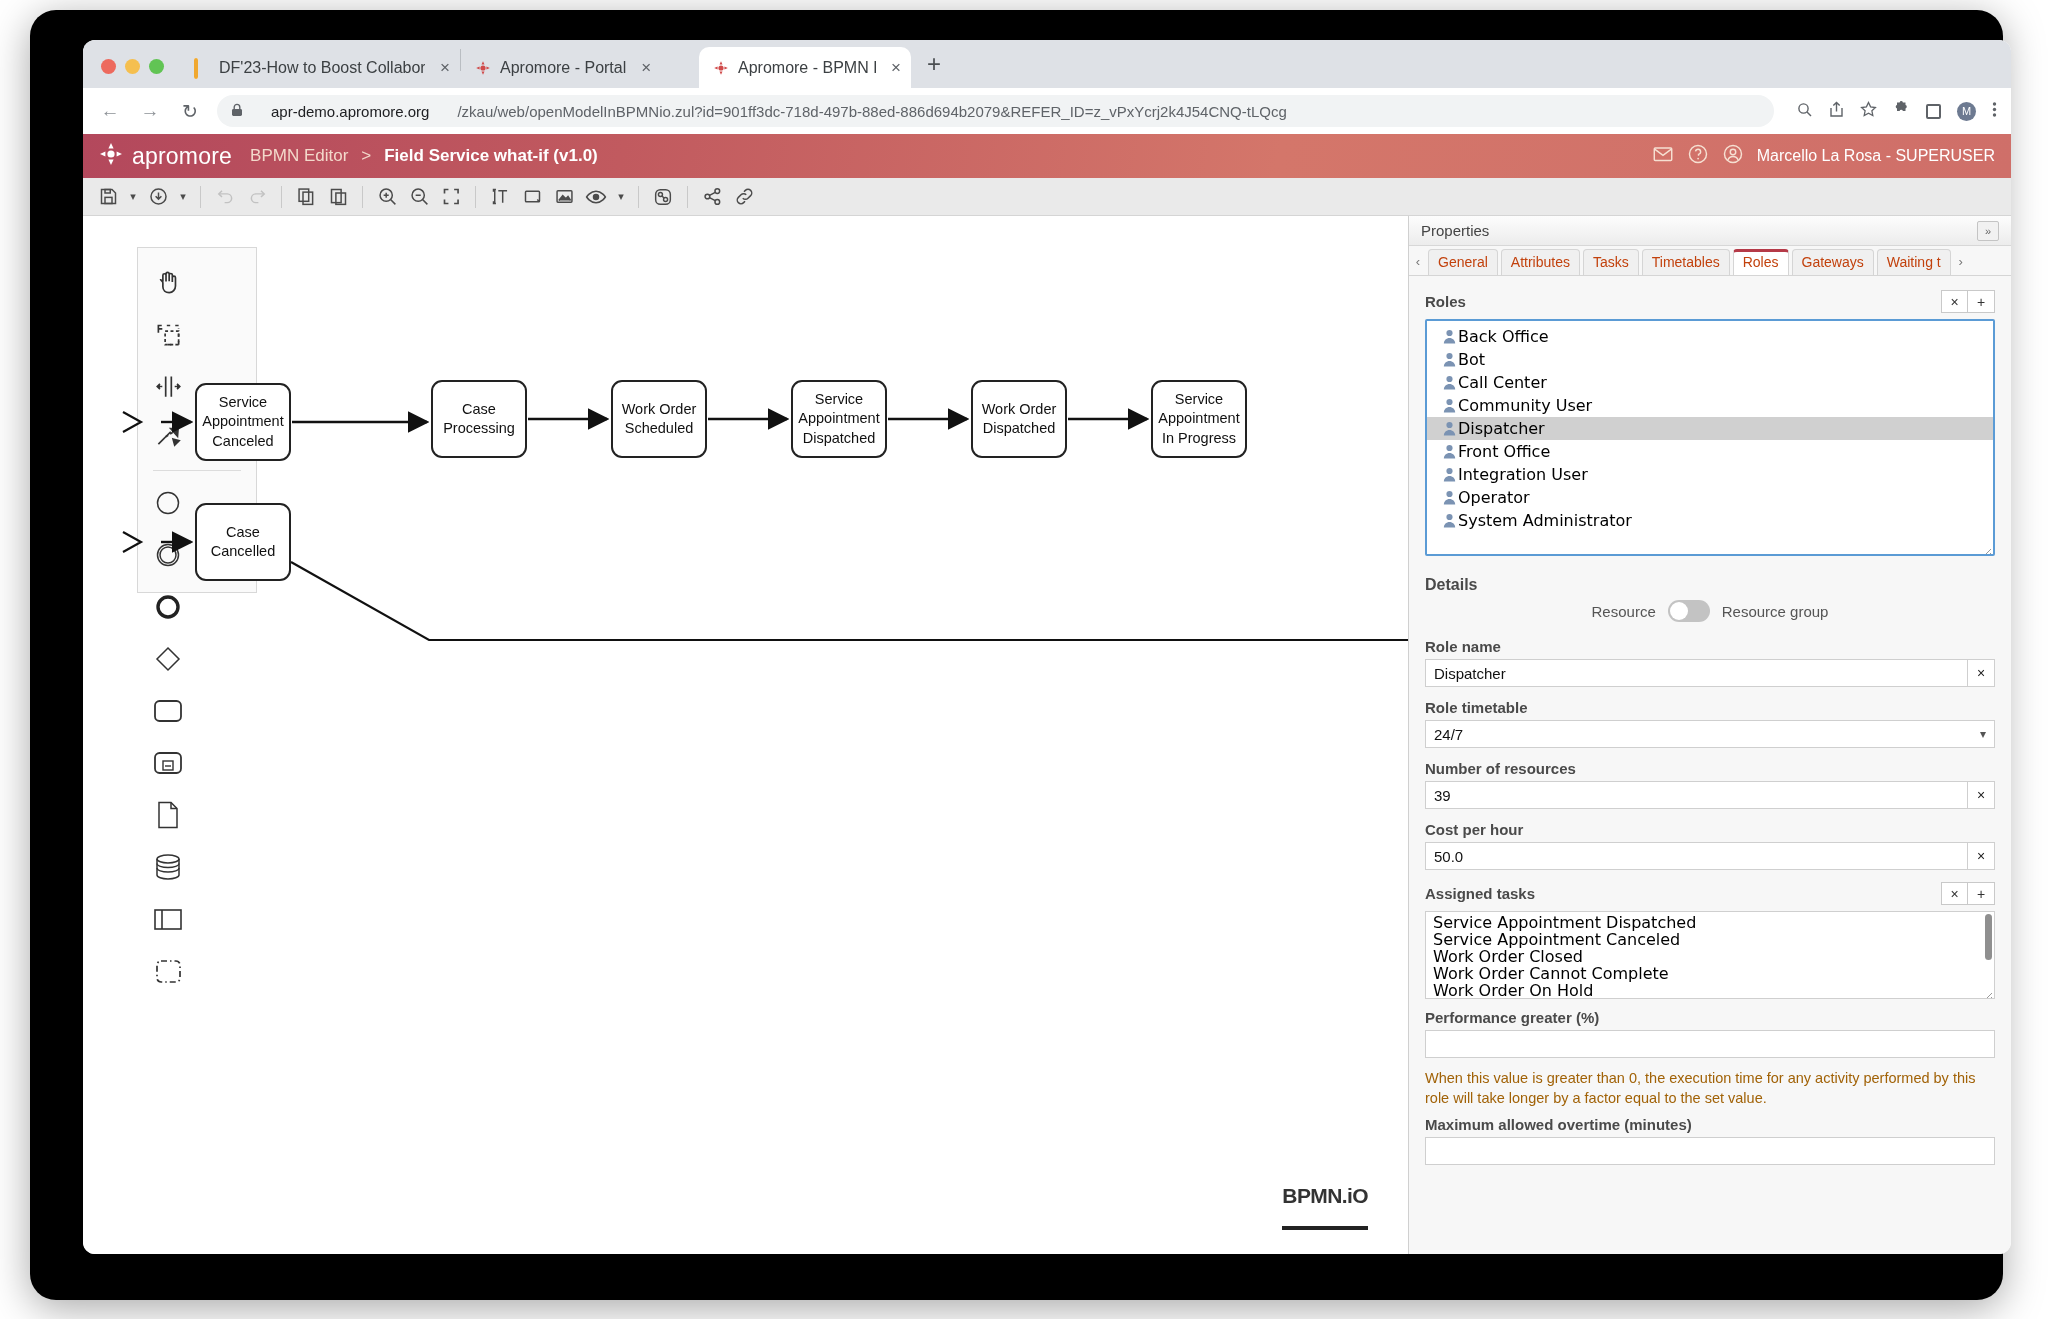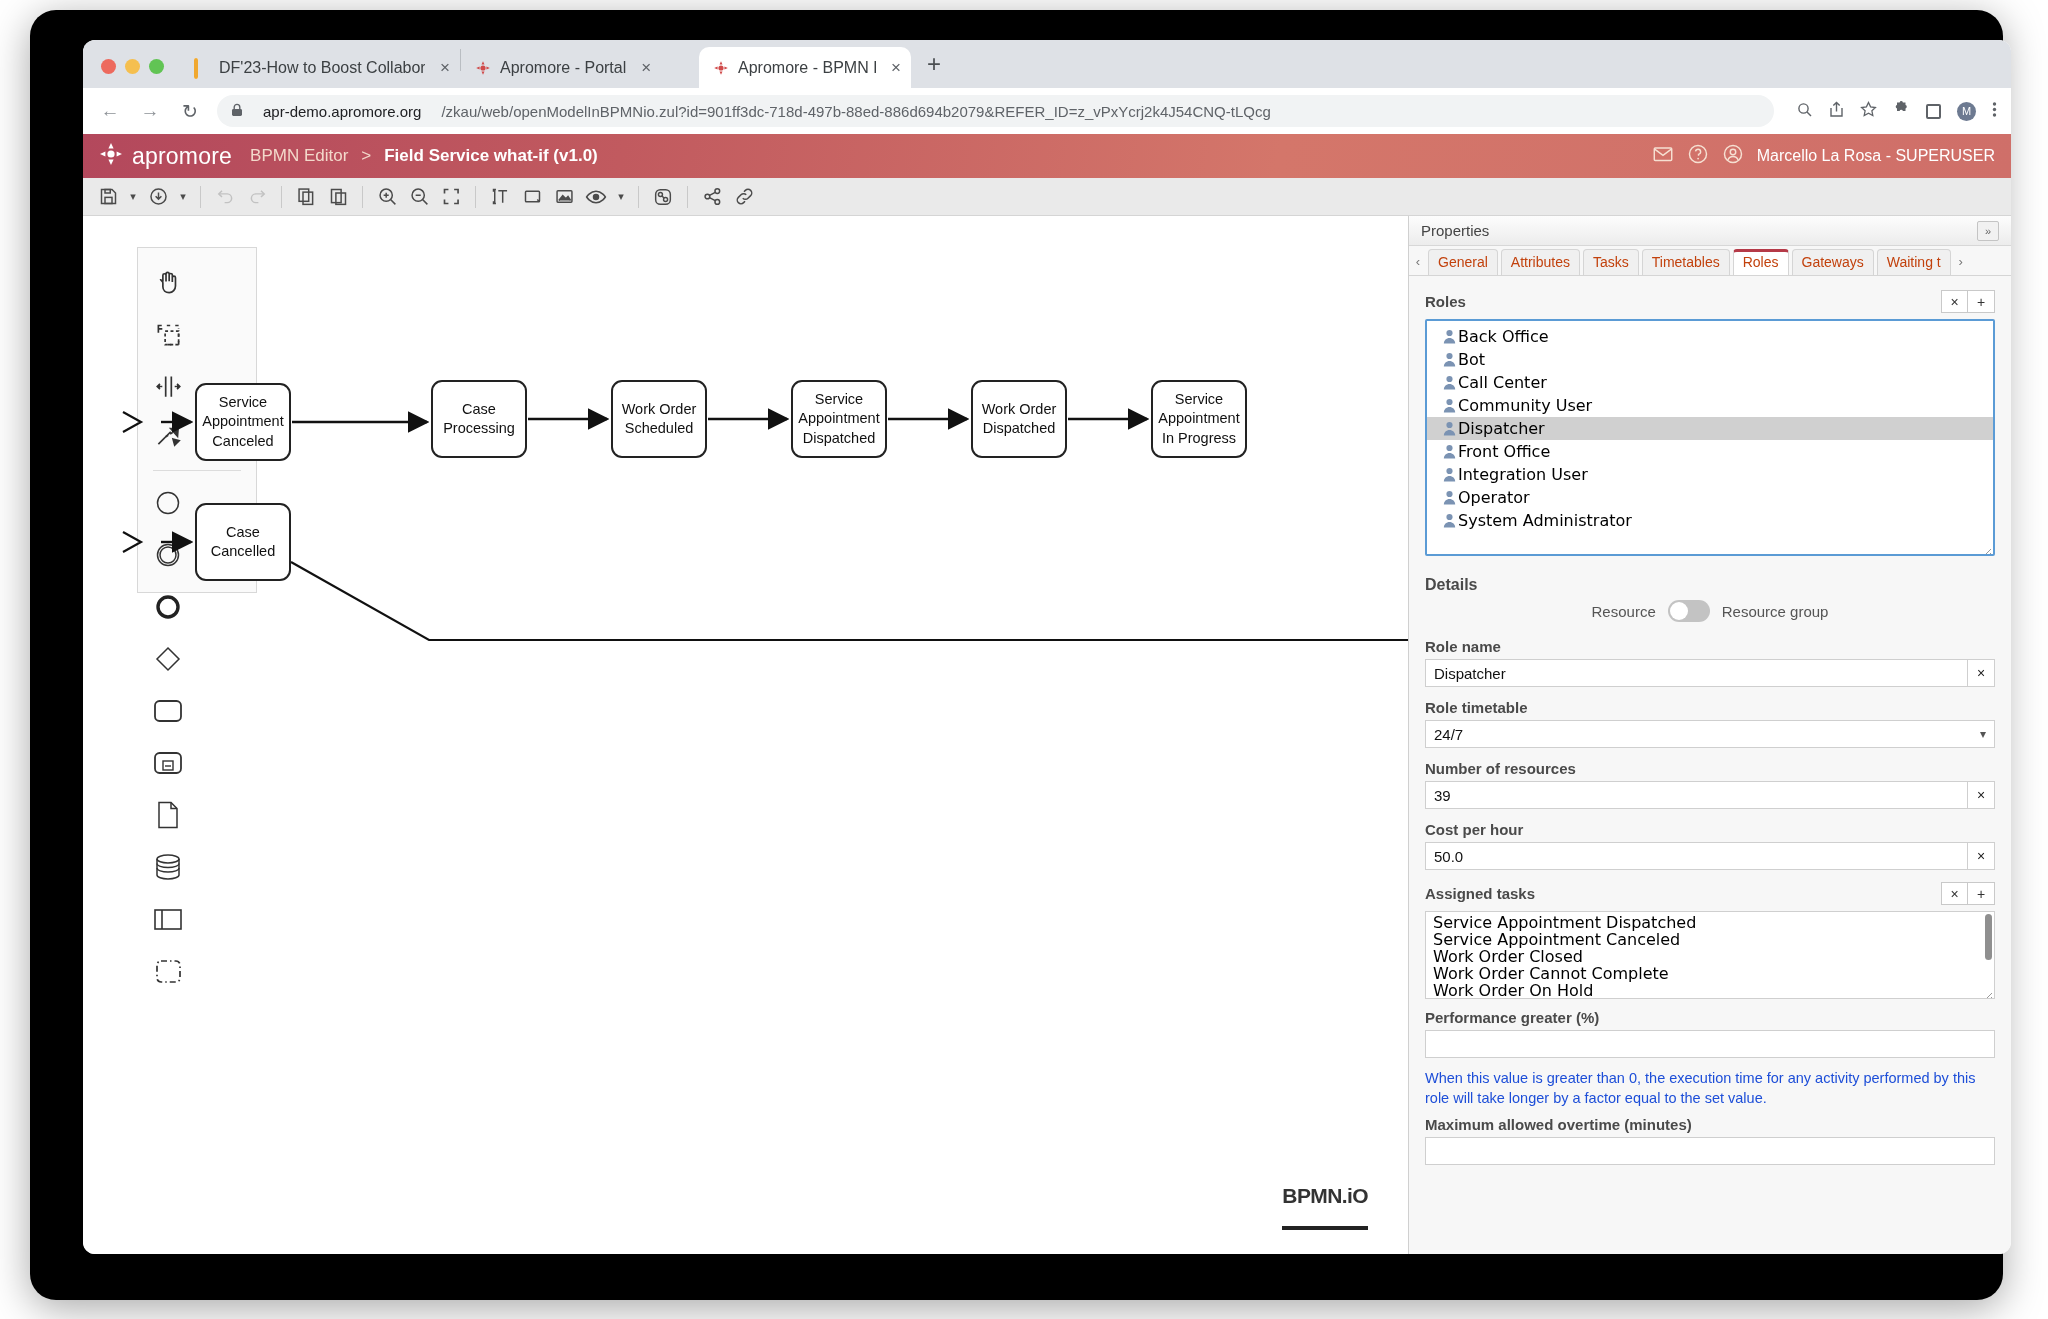--- a/index.html
+++ b/index.html
@@ -67,21 +67,21 @@
   
   #omnirow {
     position: absolute; left:0; top:48px; width:100%; height:46px;
     background:#ffffff; display:flex; align-items:center; gap: 14px;
     padding: 0 14px;
   }
   .navbtn { color:#8b9095; font-size:19px; width:26px; text-align:center; }
   .navbtn.dark { color:#5f6368; }
   #urlbox {
     flex:1; height:32px; background:#f1f3f4; border-radius:16px;
-    display:flex; align-items:center; padding: 1px 14px; gap:20px;
+    display:flex; align-items:center; padding: 1px 14px; gap:28px;
     font-size:15px; color:#202124; overflow:hidden; white-space:nowrap;
   }
   #urlbox .url-domain { color:#202124; }
   #urlbox .url-path { color:#5f6368; }
   .omni-icon { color:#5f6368; font-size:16px; }
   #omni-right { display:flex; align-items:center; gap:16px; padding-left:8px; }
   .ext-square { width:15px;height:15px;border:2px solid #5f6368;border-radius:2px;}
   .avatar-sm { width:19px;height:19px;border-radius:50%;background:#6d7a91;display:flex;align-items:center;justify-content:center;color:#fff;font-size:11px;}
 
   
@@ -201,21 +201,21 @@
   .fclear { width:28px;height:28px;border:1px solid #cfcfcf;background:#fff;
             display:flex;align-items:center;justify-content:center;font-size:14px;color:#222;}
   .fselect { height:28px;background:#fff;border:1px solid #cfcfcf;display:flex;align-items:center;
              padding:0 8px;font-size:15px;color:#111;margin-bottom:12px;}
   .fselect .chev { margin-left:auto;font-size:12px;color:#555;}
   .fplain { height:28px;background:#fff;border:1px solid #cfcfcf;margin-bottom:10px;}
   #tasks-list { height:88px;background:#fff;border:1px solid #cfcfcf;overflow:hidden;position:relative;padding-top:2px;}
   .task-row { height:17px;font-size:16px;color:#000;padding-left:7px;
               font-family:"DejaVu Sans", sans-serif; line-height:17px; white-space:nowrap;}
   #tasks-scroll { position:absolute;right:2px;top:2px;width:7px;height:46px;background:#8f8f8f;border-radius:4px;}
-  .help-text { font-size:14.5px;color:#1d4ed8;line-height:1.38;margin:3px 0 8px 0;}
+  .help-text { font-size:14.5px;color:#a16207;line-height:1.38;margin:3px 0 8px 0;}
 </style>
 </head>
 <body>
 
 <div id="desktop">
 <div id="mac-window">
 <div id="browser">
 
   <div id="tabstrip">
     <div class="traffic">

